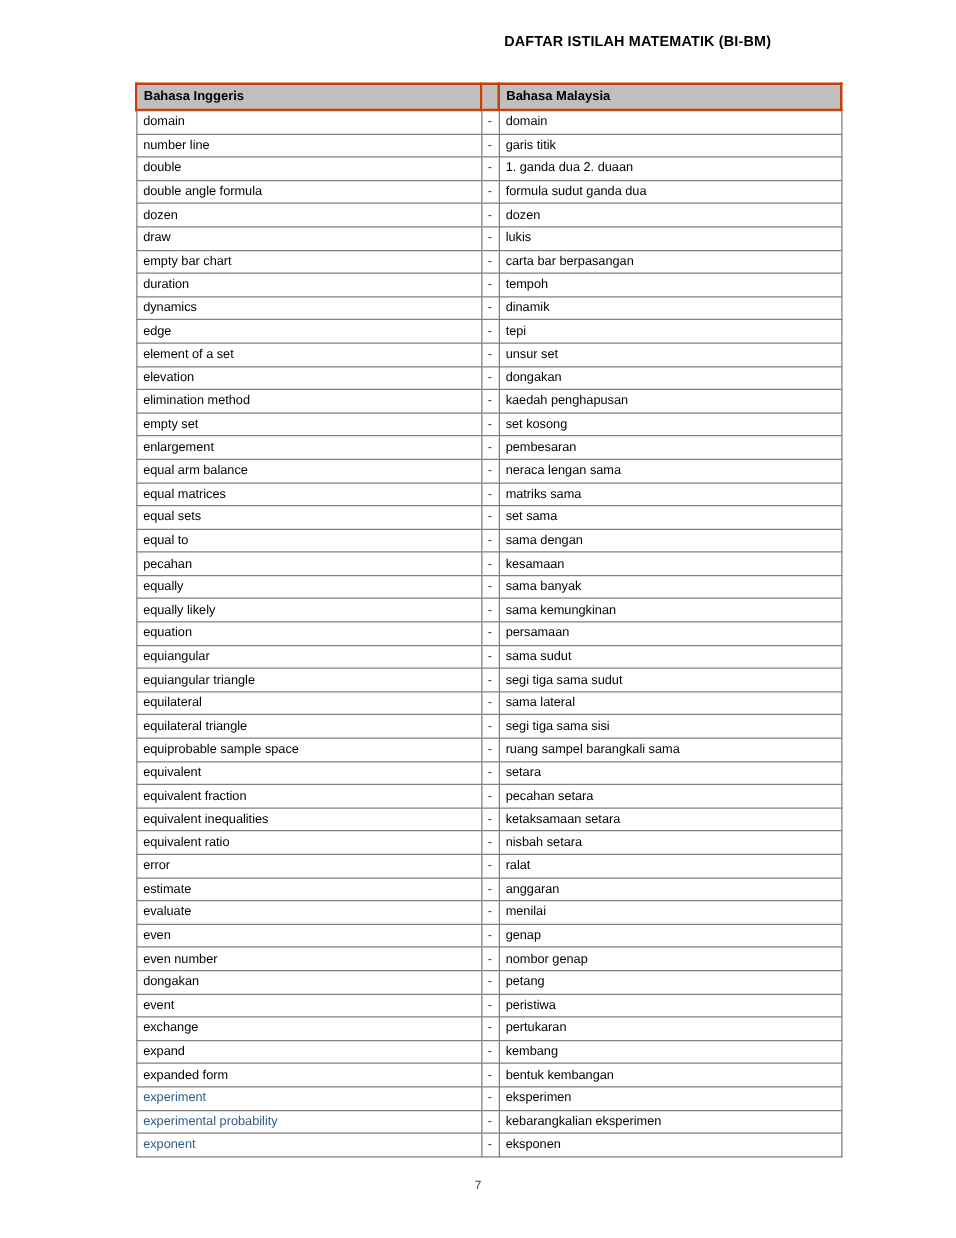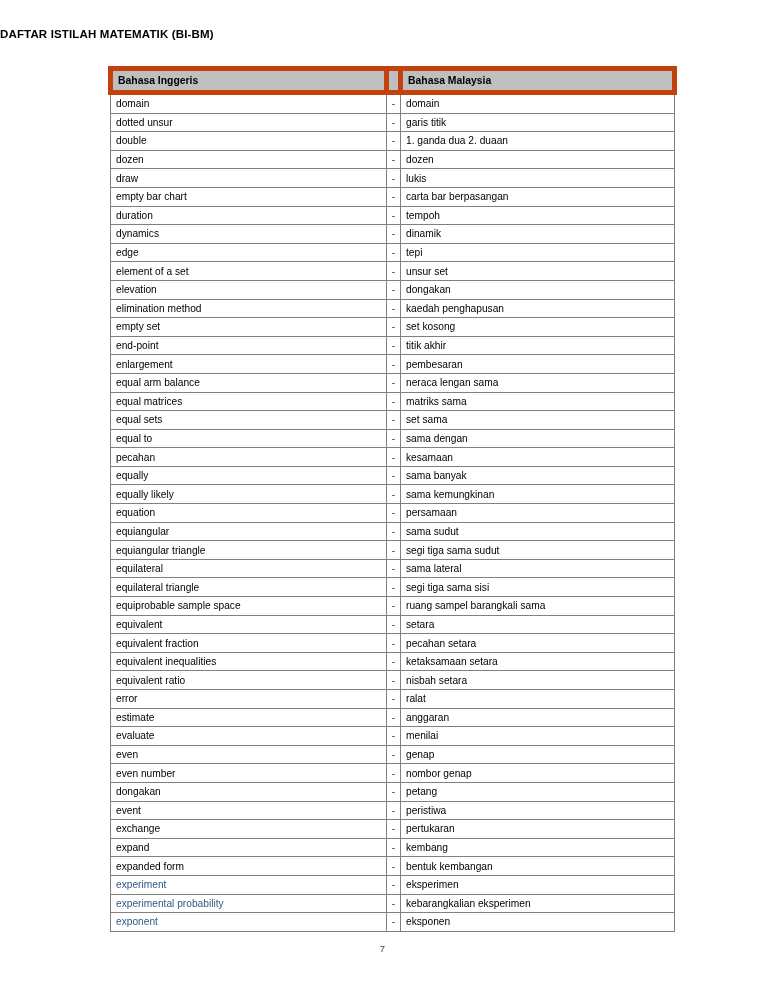--- a/index.html
+++ b/index.html
@@ -23,21 +23,21 @@
     box-sizing: border-box;
     background: #ffffff;
     overflow: hidden;
   }
 
   .doc-title {
     position: absolute;
     top: 28px;
     left: 0;
     width: 617px;
-    text-align: left;
+    text-align: right;
     font-size: 11.5px;
     font-weight: bold;
     letter-spacing: 0.15px;
     color: #000000;
   }
 
   .glossary-table {
     position: absolute;
     top: 66px;
     left: 108px;
@@ -62,21 +62,21 @@
     overflow: hidden;
     font-weight: normal;
     text-align: left;
   }
 
   .glossary-table thead th {
     background: #bfbfbf;
     font-weight: bold;
     font-size: 10.4px;
     height: 17px;
-    border: 5px solid #c2410c;
+    border: 2px solid #c2410c;
   }
 
   .glossary-table td.dash-cell,
   .glossary-table th.dash-cell {
     text-align: center;
     padding-left: 0;
     padding-right: 0;
     color: #3a3a3a;
   }
 
@@ -112,30 +112,35 @@
         <th>Bahasa Malaysia</th>
       </tr>
     </thead>
     <tbody id="glossary-body">
         <tr>
           <td class="term-en">domain</td>
           <td class="dash-cell">-</td>
           <td class="term-ms">domain</td>
         </tr>
         <tr>
-          <td class="term-en">dotted unsur</td>
+          <td class="term-en">number line</td>
           <td class="dash-cell">-</td>
           <td class="term-ms">garis titik</td>
         </tr>
         <tr>
           <td class="term-en">double</td>
           <td class="dash-cell">-</td>
           <td class="term-ms">1. ganda dua   2. duaan</td>
         </tr>
         <tr>
+          <td class="term-en">double angle formula</td>
+          <td class="dash-cell">-</td>
+          <td class="term-ms">formula sudut ganda dua</td>
+        </tr>
+        <tr>
           <td class="term-en">dozen</td>
           <td class="dash-cell">-</td>
           <td class="term-ms">dozen</td>
         </tr>
         <tr>
           <td class="term-en">draw</td>
           <td class="dash-cell">-</td>
           <td class="term-ms">lukis</td>
         </tr>
         <tr>
@@ -170,25 +175,20 @@
         </tr>
         <tr>
           <td class="term-en">elimination method</td>
           <td class="dash-cell">-</td>
           <td class="term-ms">kaedah penghapusan</td>
         </tr>
         <tr>
           <td class="term-en">empty set</td>
           <td class="dash-cell">-</td>
           <td class="term-ms">set kosong</td>
-        </tr>
-        <tr>
-          <td class="term-en">end-point</td>
-          <td class="dash-cell">-</td>
-          <td class="term-ms">titik akhir</td>
         </tr>
         <tr>
           <td class="term-en">enlargement</td>
           <td class="dash-cell">-</td>
           <td class="term-ms">pembesaran</td>
         </tr>
         <tr>
           <td class="term-en">equal arm balance</td>
           <td class="dash-cell">-</td>
           <td class="term-ms">neraca lengan sama</td>

